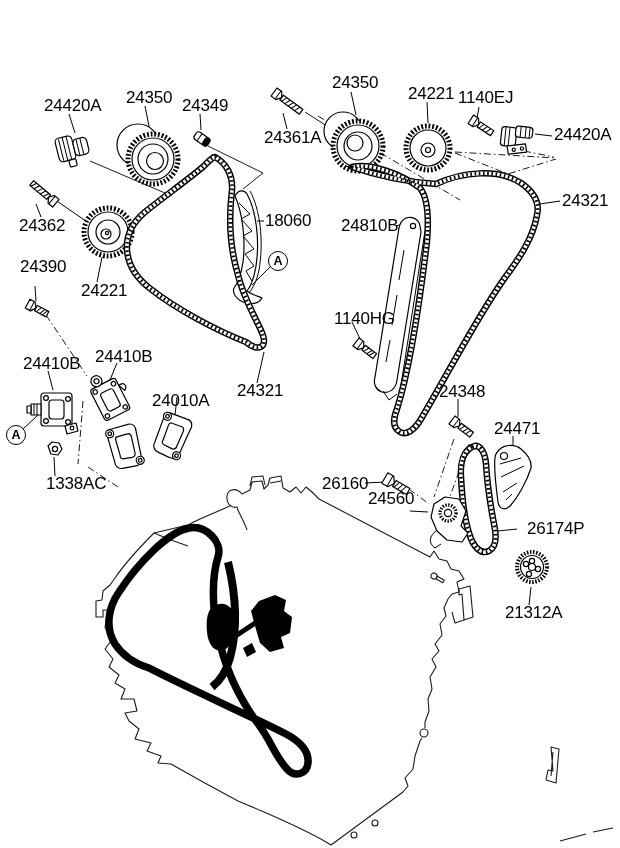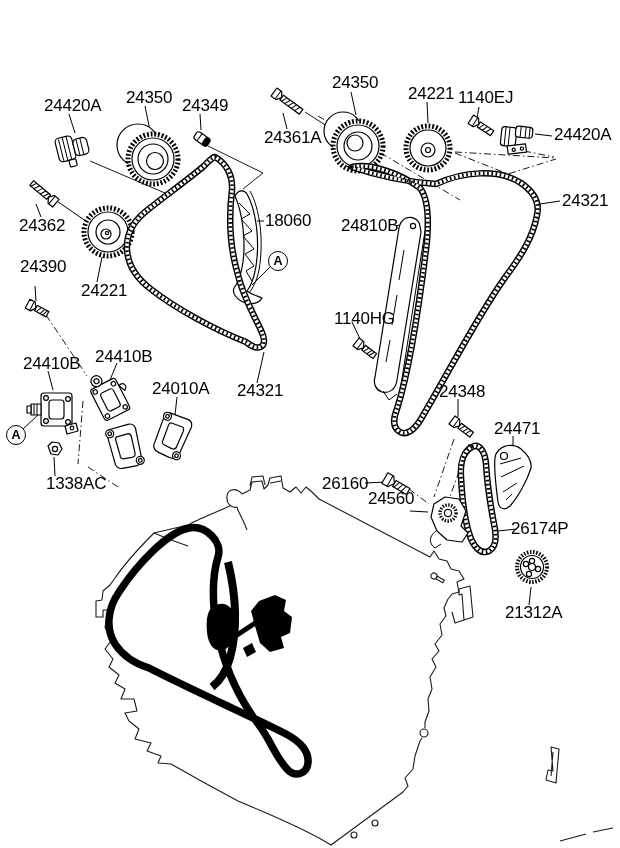--- a/index.html
+++ b/index.html
@@ -307,33 +307,33 @@
 <div class="plabel" style="left:44px;top:97px">24420A</div>
 <div class="plabel" style="left:126px;top:89px">24350</div>
 <div class="plabel" style="left:182px;top:97px">24349</div>
 <div class="plabel" style="left:264px;top:129px">24361A</div>
 <div class="plabel" style="left:19px;top:217px">24362</div>
 <div class="plabel" style="left:20px;top:258px">24390</div>
 <div class="plabel" style="left:81px;top:282px">24221</div>
 <div class="plabel" style="left:265px;top:212px">18060</div>
 <div class="plabel" style="left:23px;top:355px">24410B</div>
 <div class="plabel" style="left:95px;top:348px">24410B</div>
-<div class="plabel" style="left:152px;top:380px">24010A</div>
+<div class="plabel" style="left:152px;top:392px">24010A</div>
 <div class="plabel" style="left:237px;top:382px">24321</div>
 <div class="plabel" style="left:46px;top:475px">1338AC</div>
 <div class="plabel" style="left:332px;top:74px">24350</div>
 <div class="plabel" style="left:408px;top:85px">24221</div>
 <div class="plabel" style="left:458px;top:89px">1140EJ</div>
 <div class="plabel" style="left:554px;top:126px">24420A</div>
 <div class="plabel" style="left:562px;top:192px">24321</div>
 <div class="plabel" style="left:341px;top:217px">24810B</div>
 <div class="plabel" style="left:334px;top:310px">1140HG</div>
 <div class="plabel" style="left:439px;top:383px">24348</div>
 <div class="plabel" style="left:494px;top:420px">24471</div>
 <div class="plabel" style="left:322px;top:475px">26160</div>
 <div class="plabel" style="left:368px;top:490px">24560</div>
-<div class="plabel" style="left:511px;top:520px">26174P</div>
+<div class="plabel" style="left:527px;top:520px">26174P</div>
 <div class="plabel" style="left:505px;top:604px">21312A</div>
 
 <div class="callout" style="left:268px;top:251px">A</div>
 <div class="callout" style="left:6px;top:425px">A</div>
 
 </div>
 
 </body></html>

